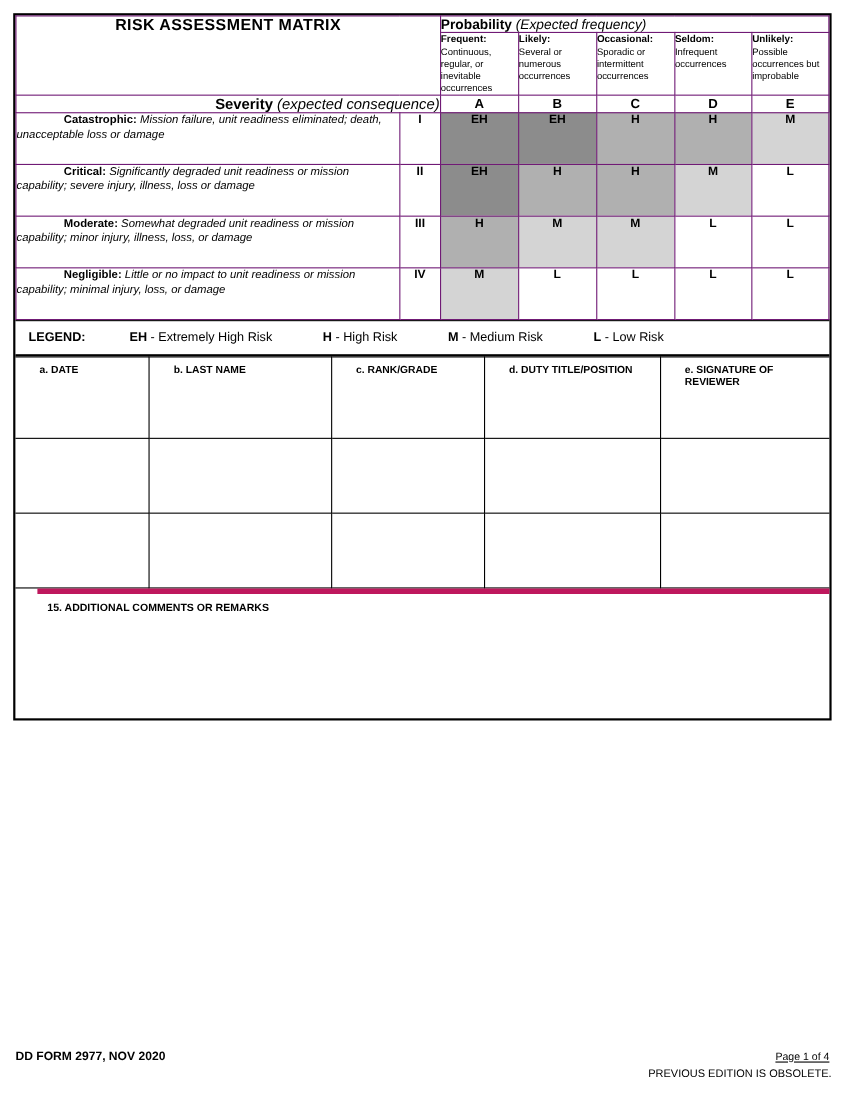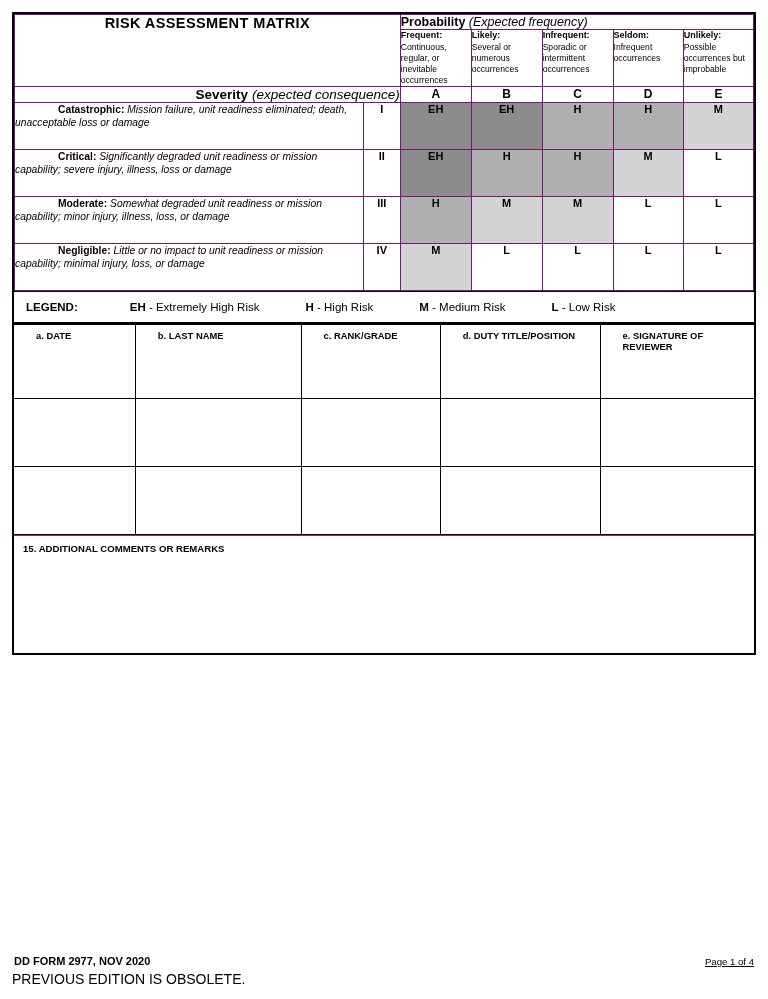--- a/index.html
+++ b/index.html
@@ -118,21 +118,21 @@
   .legend-row {
     border-top: 1px solid #000;
     border-bottom: 2px solid #000;
     font-size: 11.5px;
     padding: 9px 10px 9px 12px;
     display: flex;
     align-items: center;
   }
   .legend-label {
     font-weight: bold;
-    margin-right: 52px;
+    margin-right: 40px;
   }
   .legend-item {
     margin-right: 46px;
     white-space: nowrap;
   }
   .legend-item b {
     font-weight: bold;
   }
 
   
@@ -168,23 +168,24 @@
     font-size: 9.6px;
     font-weight: bold;
     padding: 7px 0 0 9px;
   }
   .block-14 {
     border-top: 1px solid #000;
     height: 138px;
     box-sizing: border-box;
   }
   .block-15 {
-    border-top: 1px solid #be185d;
+    border-top: 5px solid #be185d;
     height: 118px;
     box-sizing: border-box;
+    margin-left: 20px;
   }
 
   
   .footer {
     position: absolute;
     left: 12px;
     right: 12px;
     bottom: 10px;
     height: 34px;
   }
@@ -197,22 +198,22 @@
     left: 2px;
     top: 0;
     font-size: 11px;
     font-weight: bold;
   }
   .footer-center {
     position: absolute;
     left: 0;
     right: 0;
     top: 16px;
-    text-align: left;
-    font-size: 14px;
+    text-align: right;
+    font-size: 10px;
   }
   .footer-right {
     position: absolute;
     right: 2px;
     top: 1px;
     font-size: 9.6px;
     text-decoration: underline;
   }
 </style>
 </head>
@@ -244,21 +245,21 @@
       <tr>
         <td class="prob-col-cell">
           <b>Frequent:</b><br>
           <span>Continuous, regular, or inevitable occurrences</span>
         </td>
         <td class="prob-col-cell">
           <b>Likely:</b><br>
           <span>Several or numerous occurrences</span>
         </td>
         <td class="prob-col-cell">
-          <b>Infrequent:</b><br>
+          <b>Occasional:</b><br>
           <span>Sporadic or intermittent occurrences</span>
         </td>
         <td class="prob-col-cell">
           <b>Seldom:</b><br>
           <span>Infrequent occurrences</span>
         </td>
         <td class="prob-col-cell">
           <b>Unlikely:</b><br>
           <span>Possible occurrences but improbable</span>
         </td>

